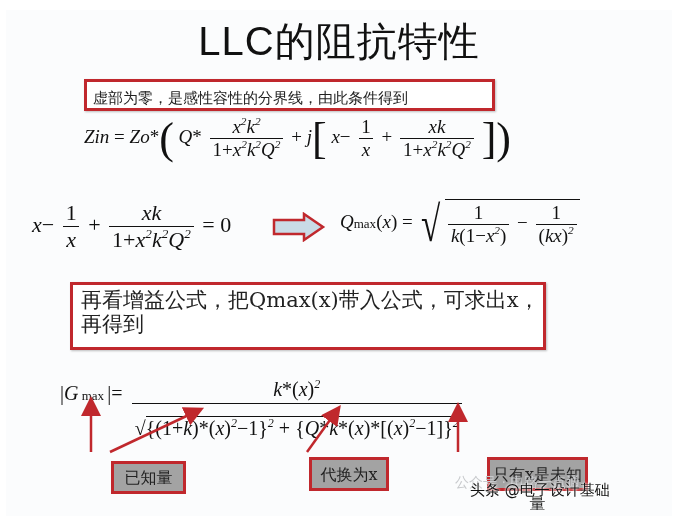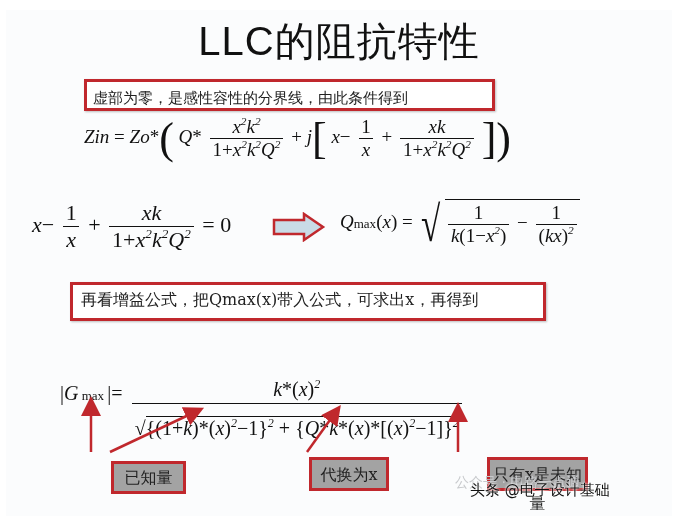--- a/index.html
+++ b/index.html
@@ -1,21 +1,21 @@
 <!DOCTYPE html>
 <html><head>
 <meta charset="utf-8">
 <style>
   html,body{margin:0;padding:0;}
   body{width:678px;height:522px;background:#fff;position:relative;overflow:hidden;font-family:"DejaVu Serif",serif;color:#111;}
   .slide{position:absolute;left:6px;top:10px;width:666px;height:506px;background:#fbfcfd;}
   .title{position:absolute;left:0;width:678px;top:14px;text-align:center;font-family:"Liberation Sans",sans-serif;font-size:40px;letter-spacing:1px;color:#111;}
   .redbox{position:absolute;border:3px solid #c0282d;background:#fff;box-shadow:1px 1px 2px rgba(0,0,0,.25);font-family:"DejaVu Serif",serif;color:#222;}
   .box1{left:84px;top:79px;width:411px;height:32px;font-size:15px;line-height:32px;padding-left:6px;box-sizing:border-box;}
-  .box2{left:70px;top:282px;width:476px;height:39px;font-size:16px;line-height:24px;padding:3px 0 0 8px;box-sizing:border-box;}
+  .box2{left:70px;top:282px;width:476px;height:68px;font-size:21px;line-height:24px;padding:3px 0 0 8px;box-sizing:border-box;}
   .math{position:absolute;font-family:"Liberation Serif",serif;font-style:italic;white-space:nowrap;}
   .up{font-style:normal;}
   .frac{display:inline-flex;flex-direction:column;align-items:center;vertical-align:middle;margin:0 3px;}
   .frac .n{padding:0 3px;}
   .frac .d{border-top:1.4px solid #111;padding:0 3px;}
   sup{font-size:60%;vertical-align:0.7em;line-height:0;}
   .big{font-size:44px;font-style:normal;vertical-align:middle;line-height:0;font-weight:200;}
   .sqrt{display:inline-flex;align-items:stretch;vertical-align:middle;}
   .sqrt .rad{font-style:normal;font-size:50px;line-height:1;transform:scaleX(0.7);}
   .sqrt .body{border-top:1.4px solid #111;padding-top:2px;}

